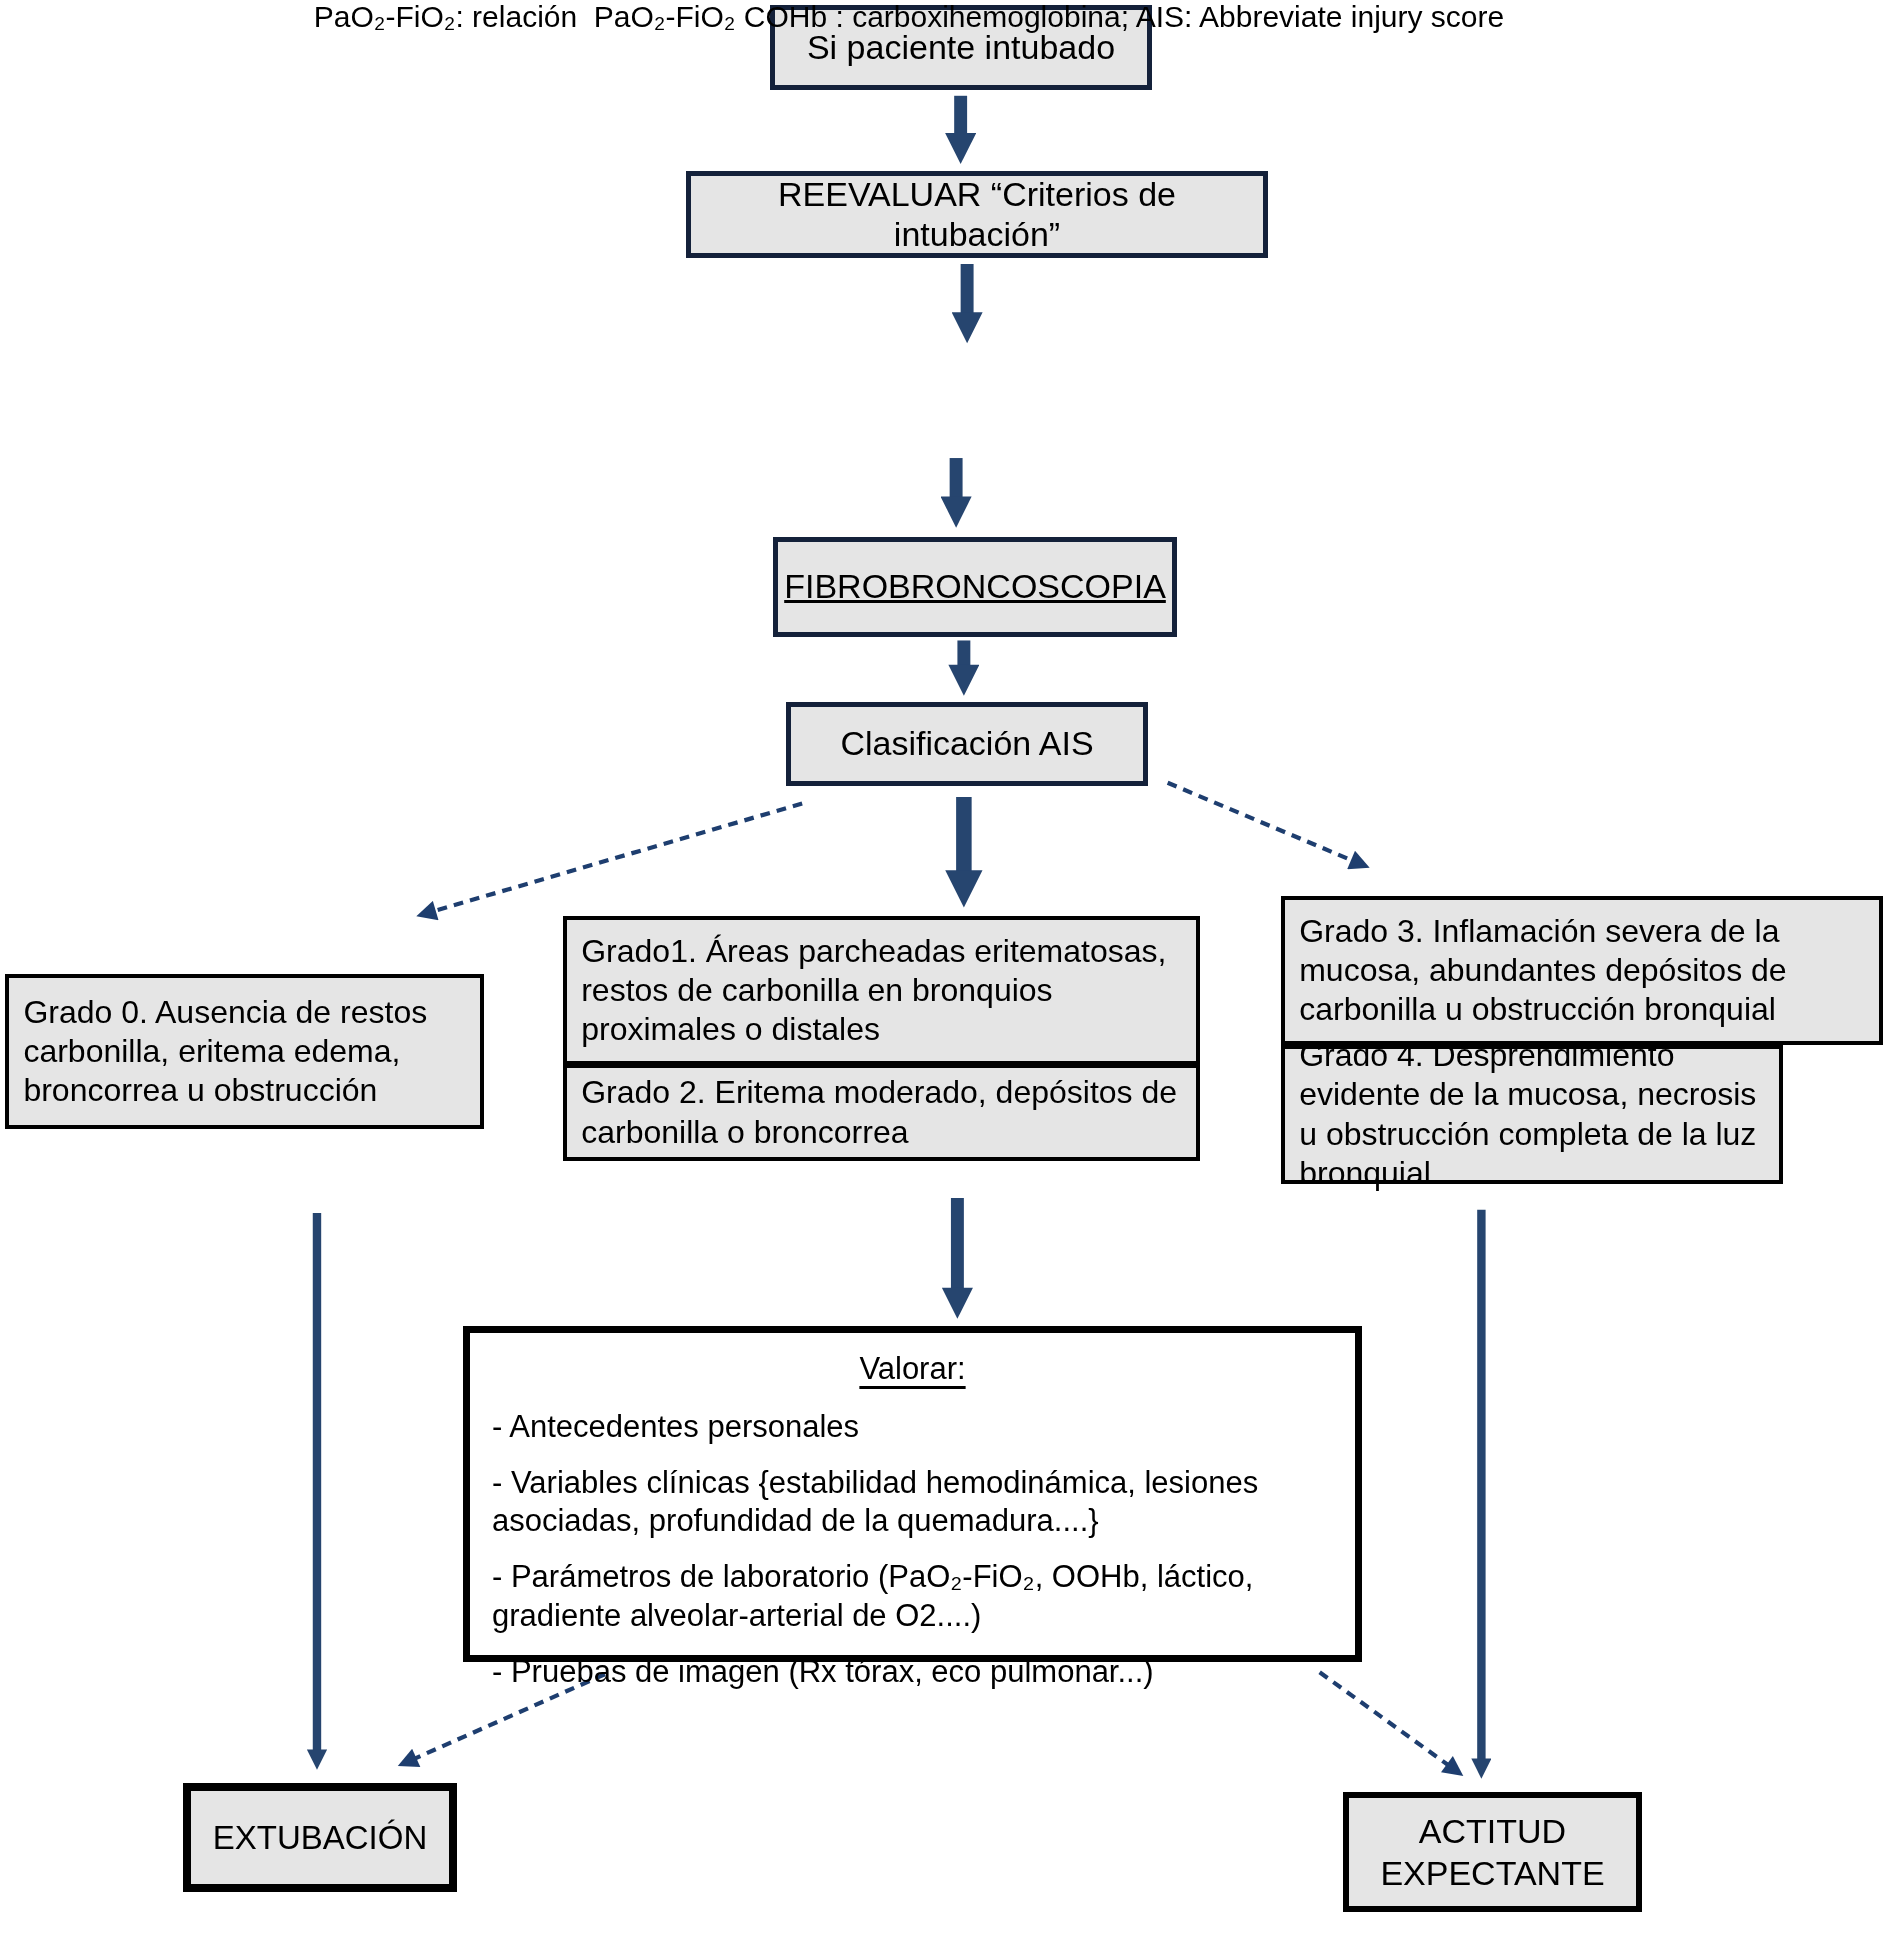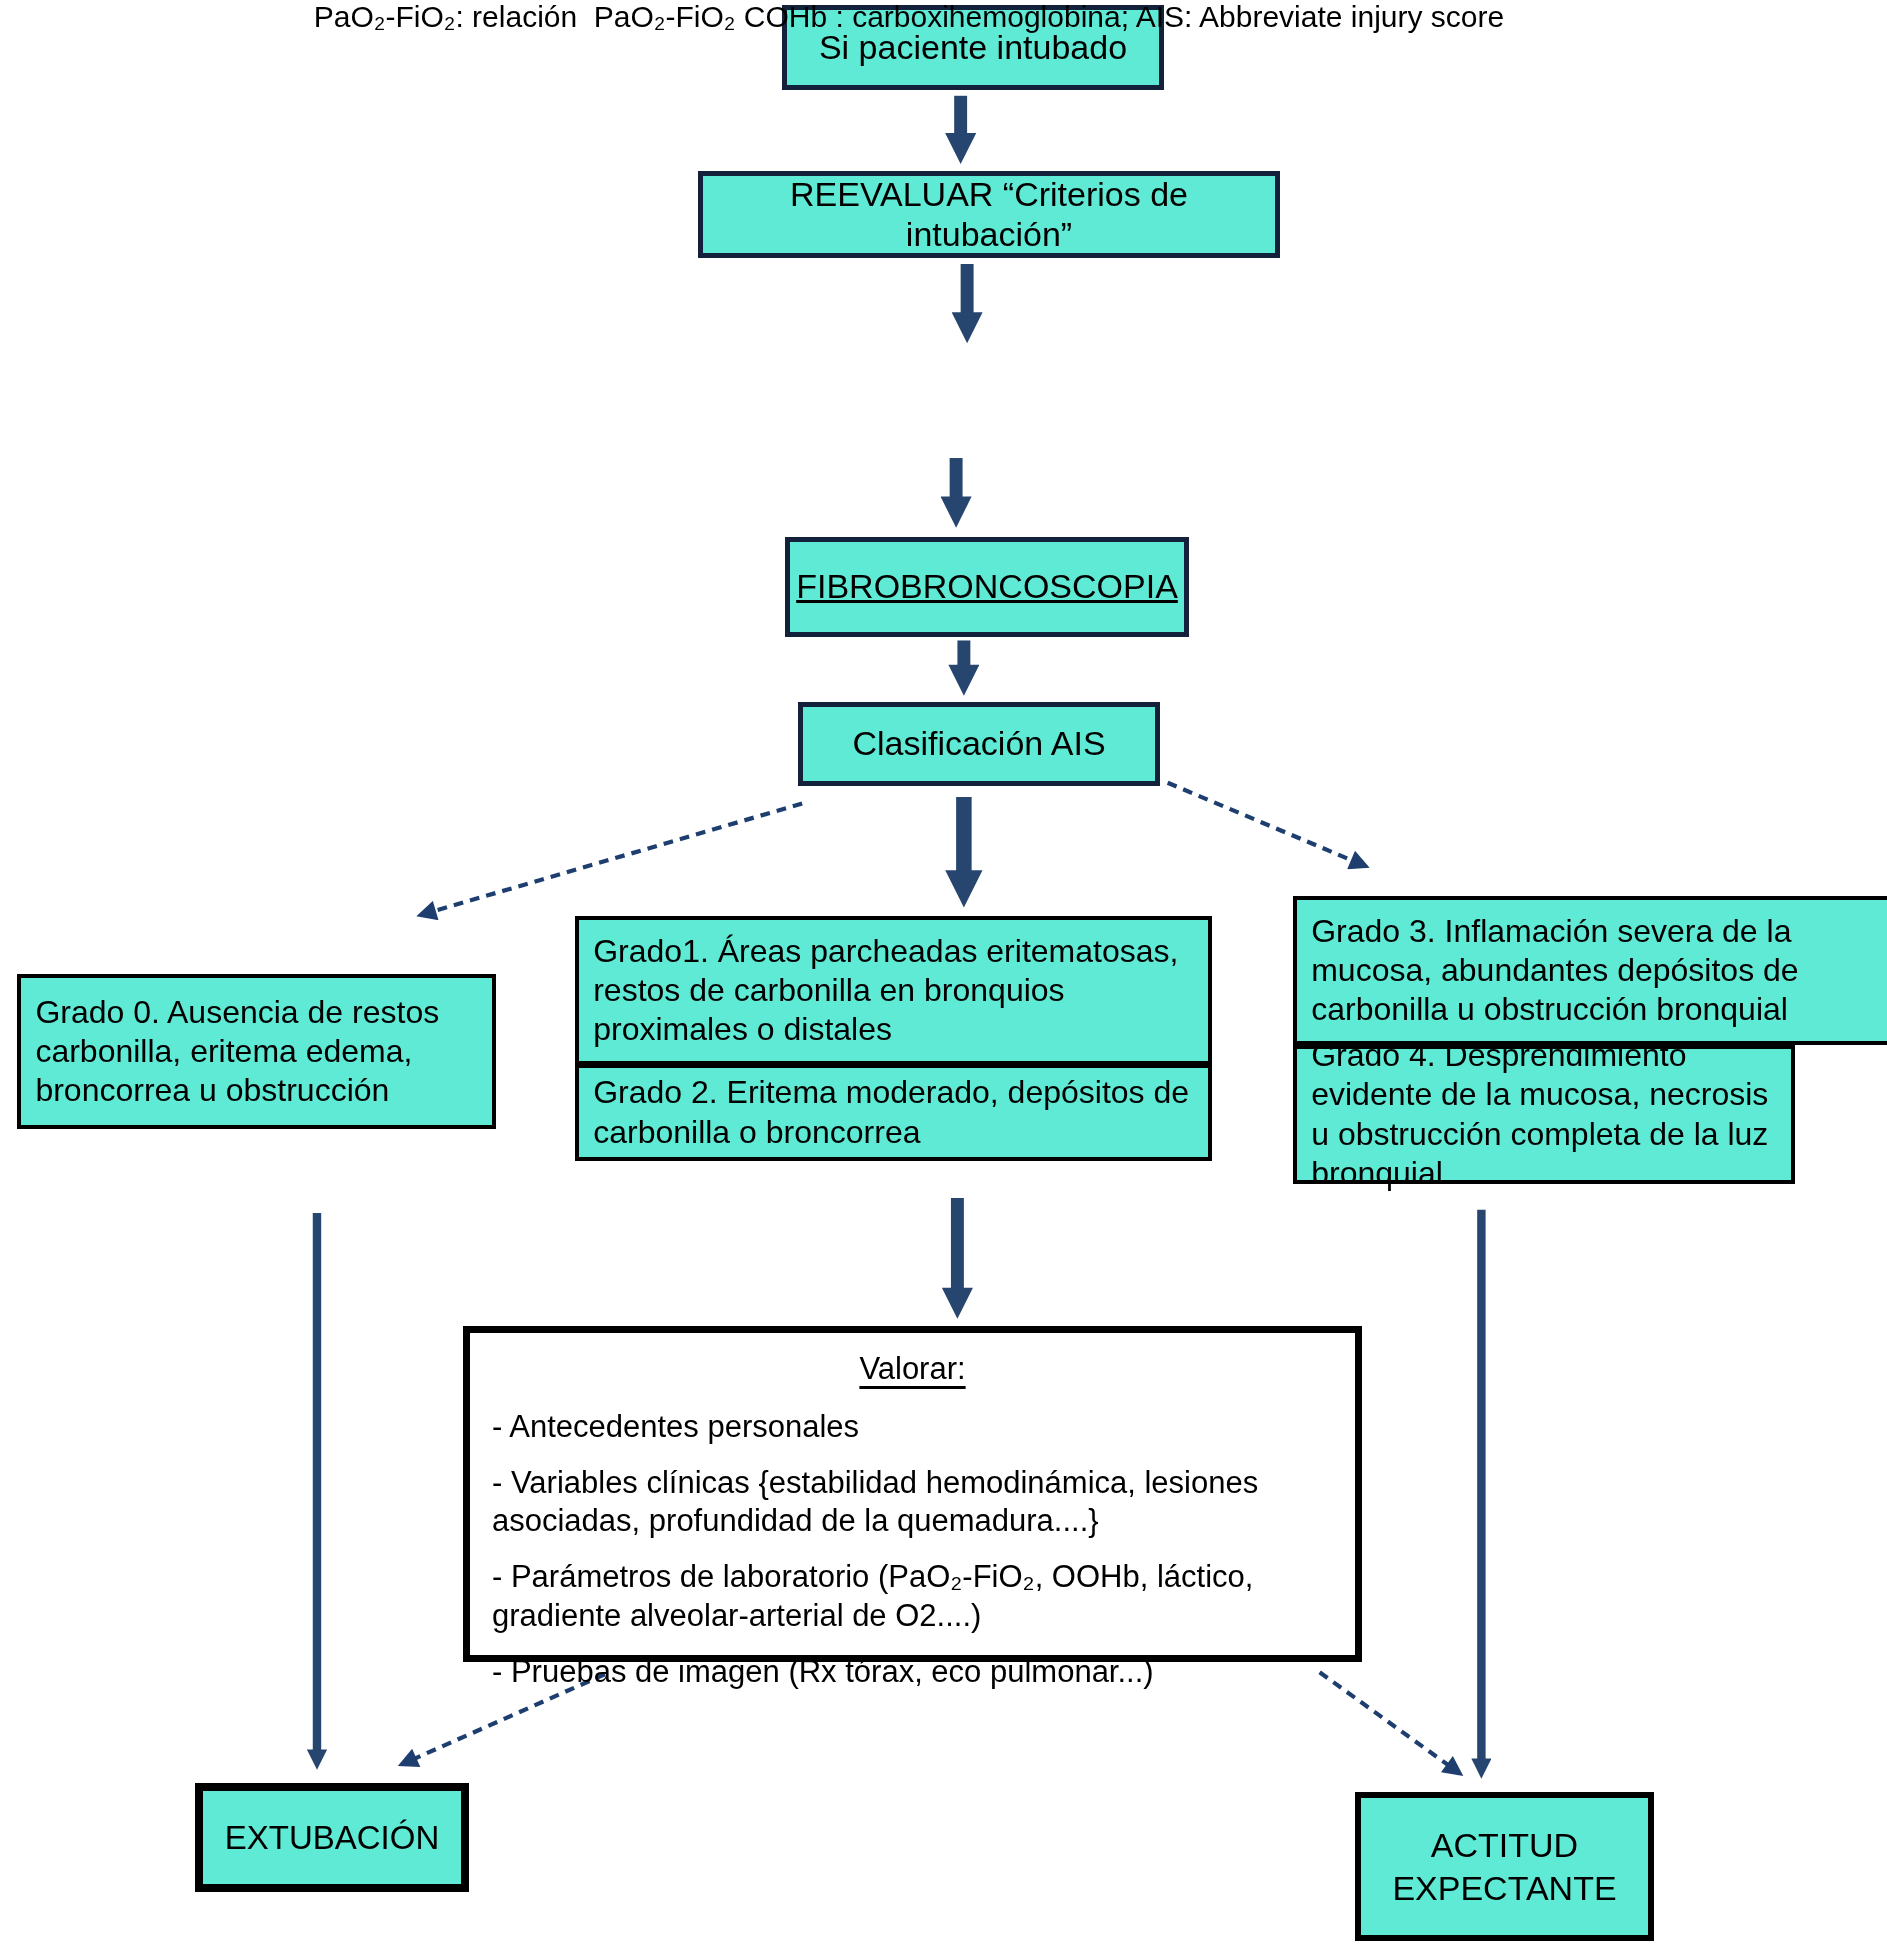--- a/index.html
+++ b/index.html
@@ -11,23 +11,23 @@
     color:#000000;
     overflow:hidden;
   }
   .arrows {
     position:absolute; left:0; top:0;
     width:1887px; height:1955px;
     pointer-events:none;
   }
   .node {
     position:absolute;
-    background:#5eead4;
+    background:#e5e5e5;
     box-sizing:border-box;
-    display:flex; align-items:center; justify-content:center;margin-left:12px;
+    display:flex; align-items:center; justify-content:center;
   }
   .chain {
     border:5.2px solid #14213A;
     text-align:center;
     font-size:34px;
     line-height:1.15;
     padding:3.9px 9px;
   }
   .grado {
     border:4.5px solid #000000;
@@ -142,20 +142,20 @@
     <div class="valorar-item">- Antecedentes personales</div>
     <div class="valorar-item">- Variables clínicas {estabilidad hemodinámica, lesiones asociadas, profundidad de la quemadura....}</div>
     <div class="valorar-item">- Parámetros de laboratorio (PaO₂-FiO₂, OOHb, láctico, gradiente alveolar-arterial de O2....)</div>
     <div class="valorar-item">- Pruebas de imagen (Rx tórax, eco pulmonar...)</div>
   </div>
 
   <div class="node outcome extubacion" style="left:183px; top:1783px; width:274px; height:109px;">
     <span>EXTUBACIÓN</span>
   </div>
 
-  <div class="node outcome actitud" style="left:1343px; top:1792px; width:299px; height:149px;">
+  <div class="node outcome actitud" style="left:1343px; top:1792px; width:299px; height:120px;">
     <span>ACTITUD EXPECTANTE</span>
   </div>
 
   <div class="footer">PaO₂-FiO₂: relación  PaO₂-FiO₂ COHb : carboxihemoglobina; AIS: Abbreviate injury score</div>
 
 </div>
 
 
 </body></html>

